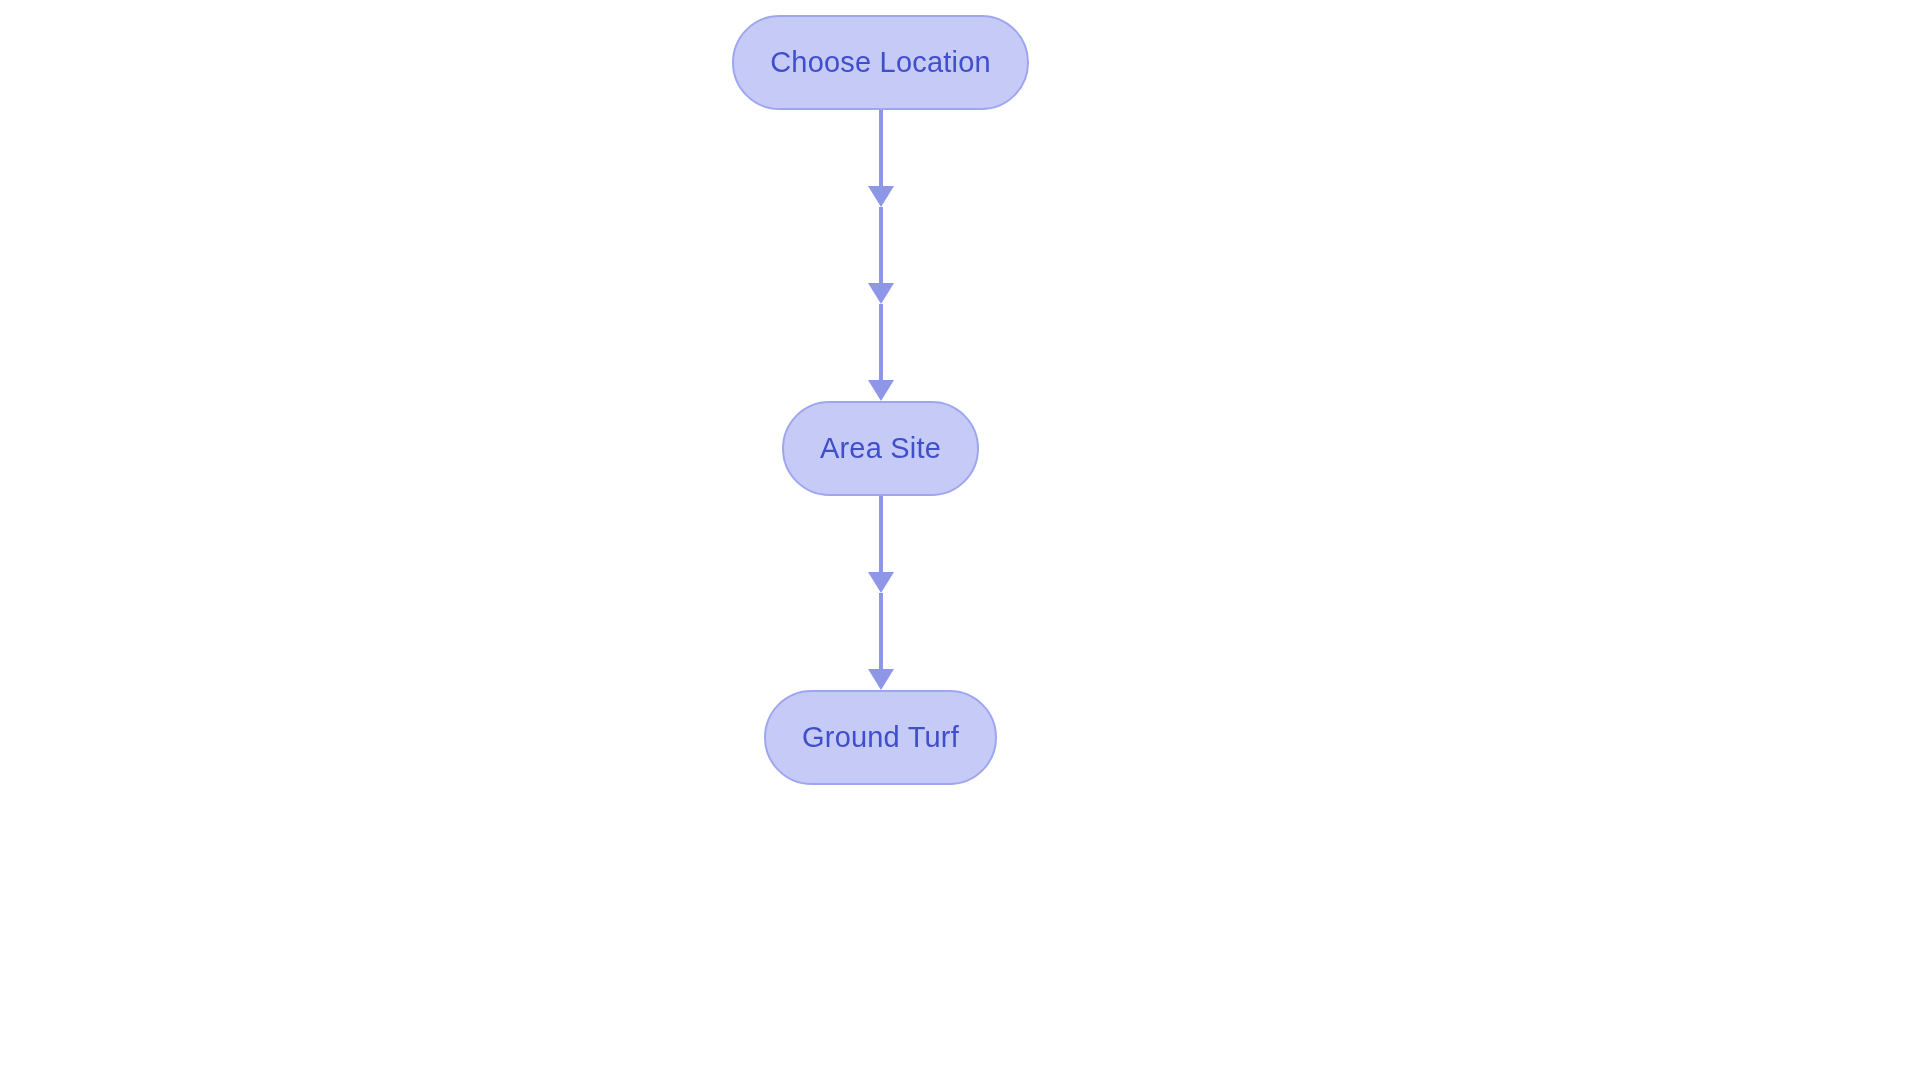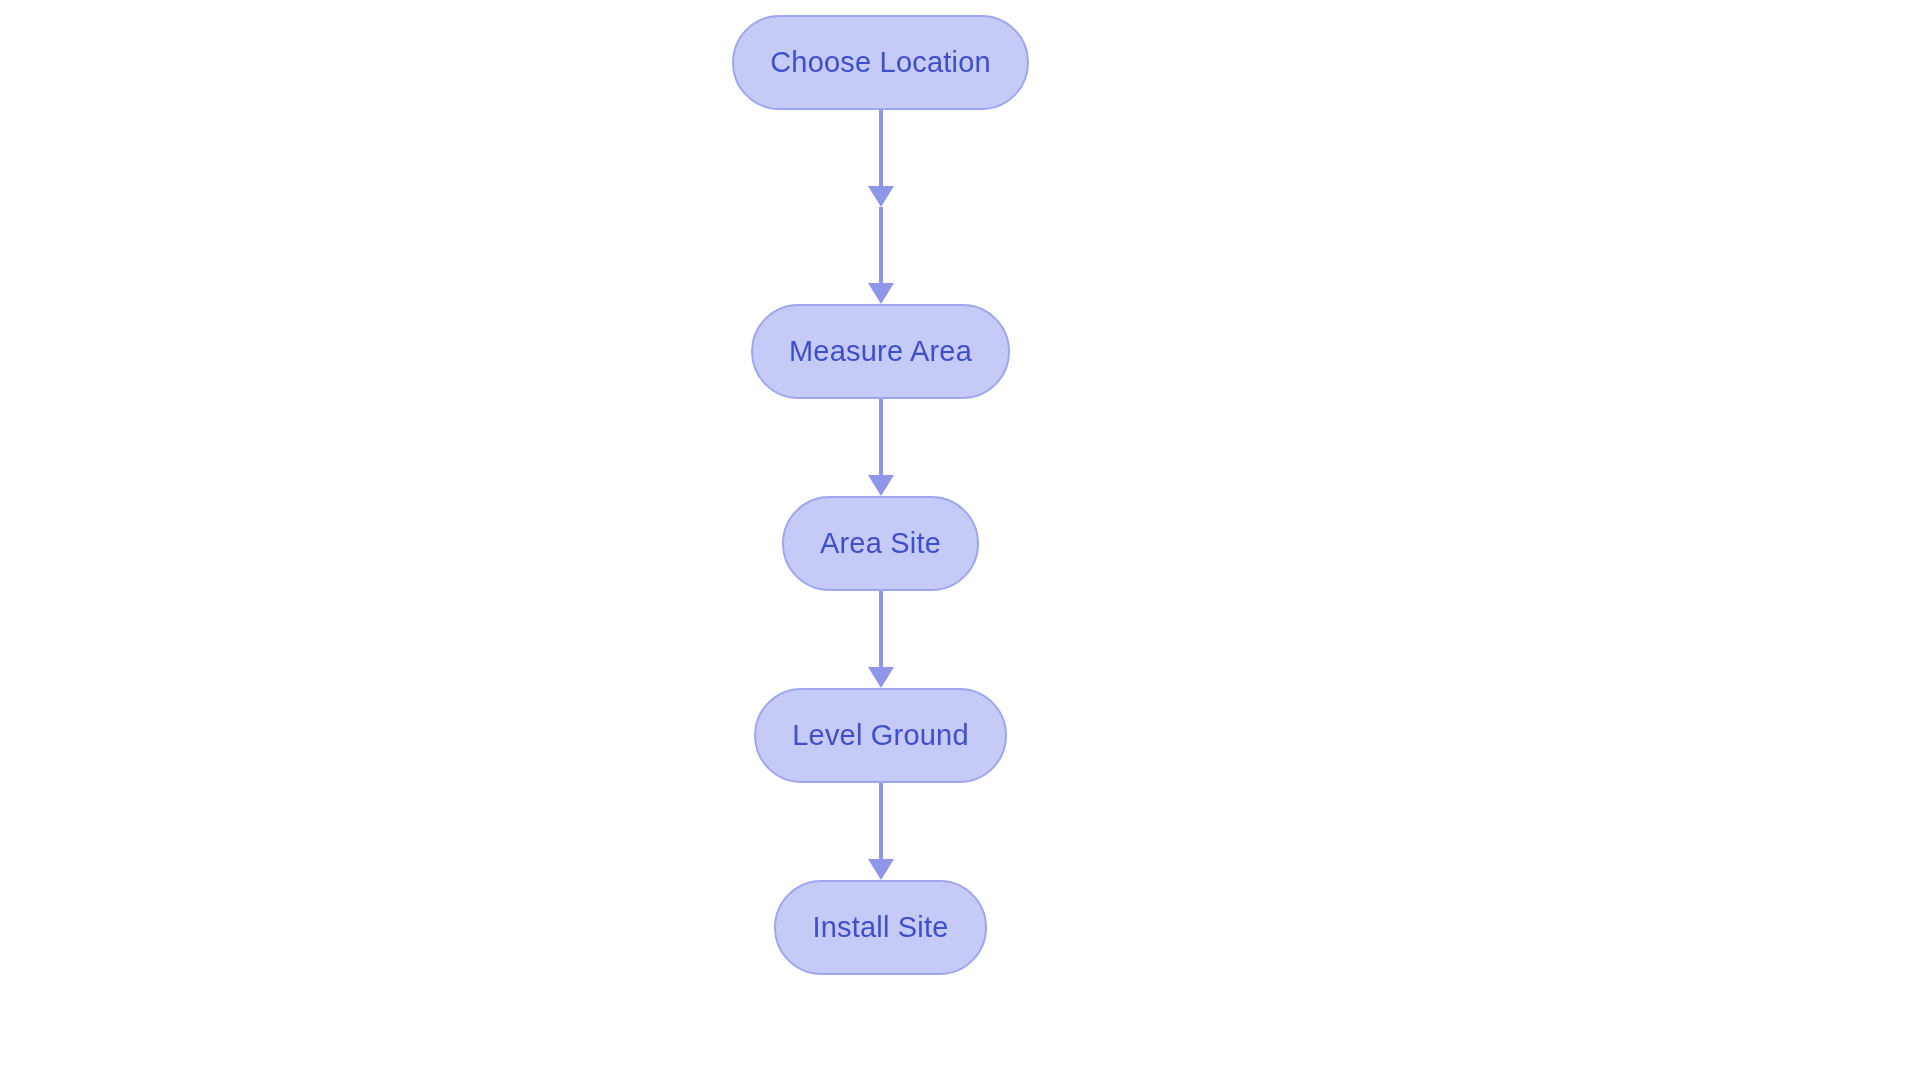--- a/index.html
+++ b/index.html
@@ -68,30 +68,28 @@
   <div class="flowchart" id="flowchart">
       <div class="flow-node">Choose Location</div>
       <div class="flow-arrow">
         <div class="shaft"></div>
         <div class="head"></div>
       </div>
       <div class="flow-arrow">
         <div class="shaft"></div>
         <div class="head"></div>
       </div>
-      <div class="flow-node">Measure Area</div>
       <div class="flow-arrow">
         <div class="shaft"></div>
         <div class="head"></div>
       </div>
       <div class="flow-node">Area Site</div>
       <div class="flow-arrow">
         <div class="shaft"></div>
         <div class="head"></div>
       </div>
-      <div class="flow-node">Level Ground</div>
       <div class="flow-arrow">
         <div class="shaft"></div>
         <div class="head"></div>
       </div>
-      <div class="flow-node">Install Site</div>
+      <div class="flow-node">Ground Turf</div>
     </div>
 </div>
 
 </body></html>

